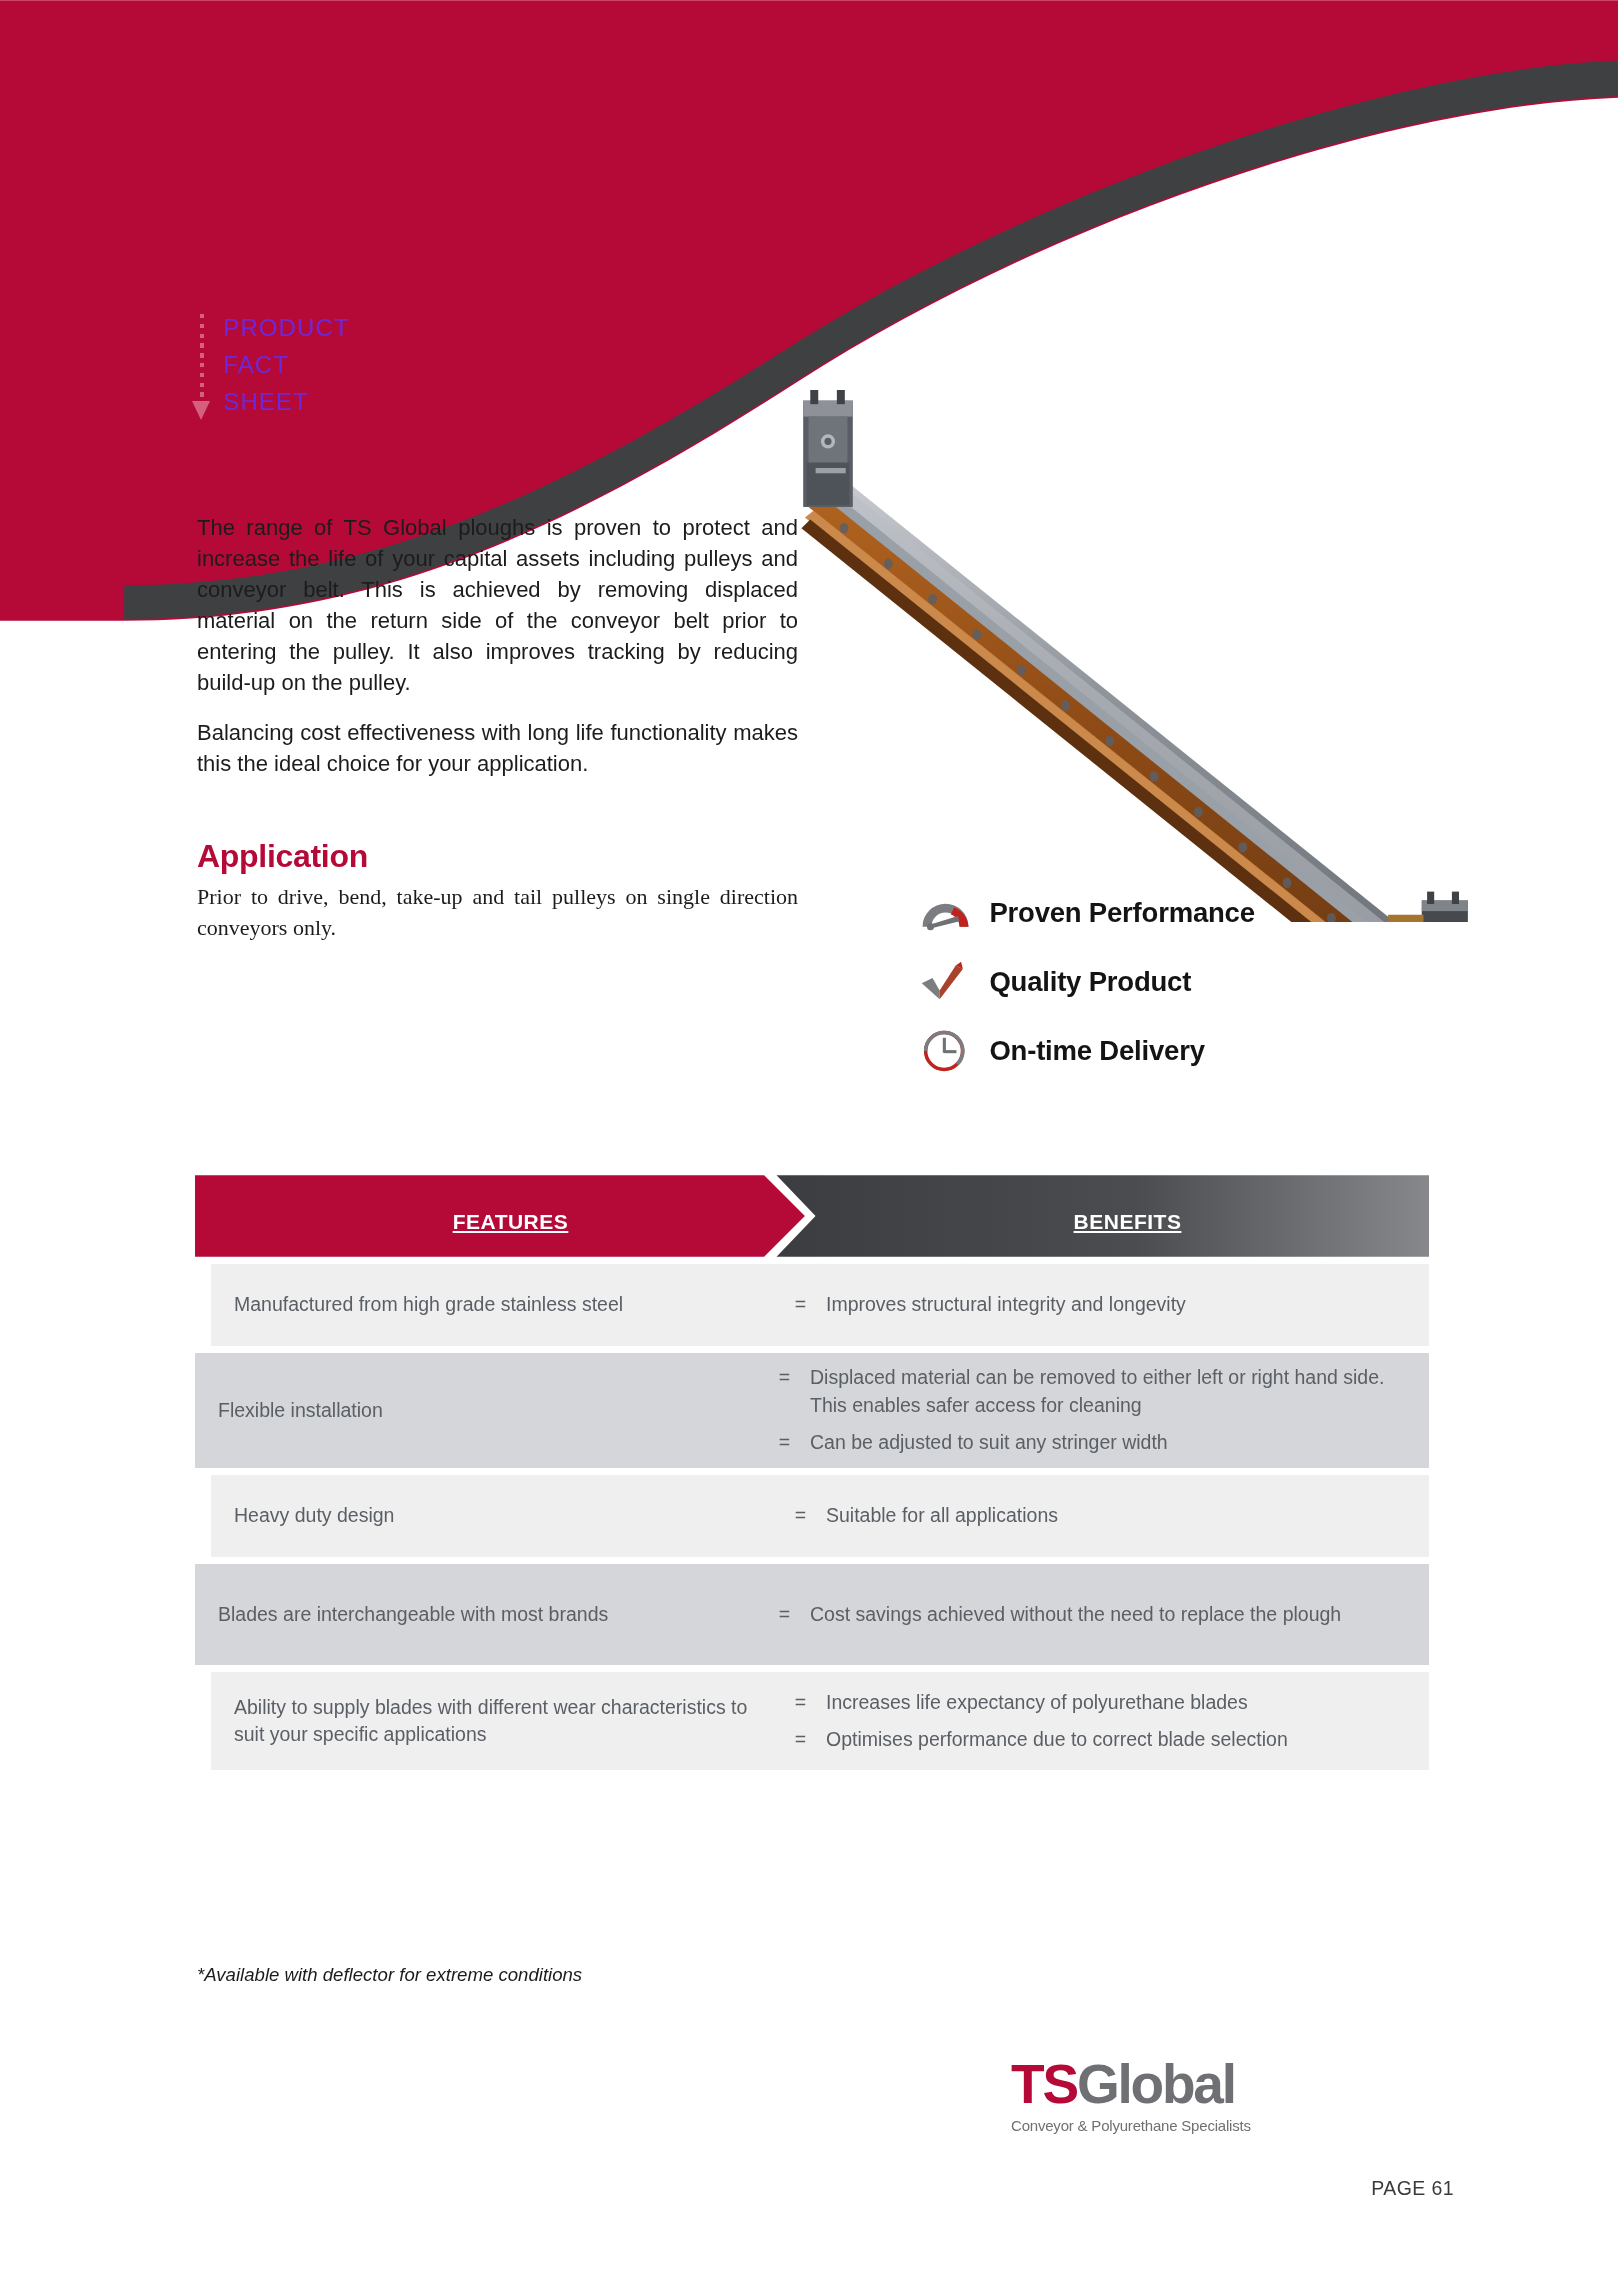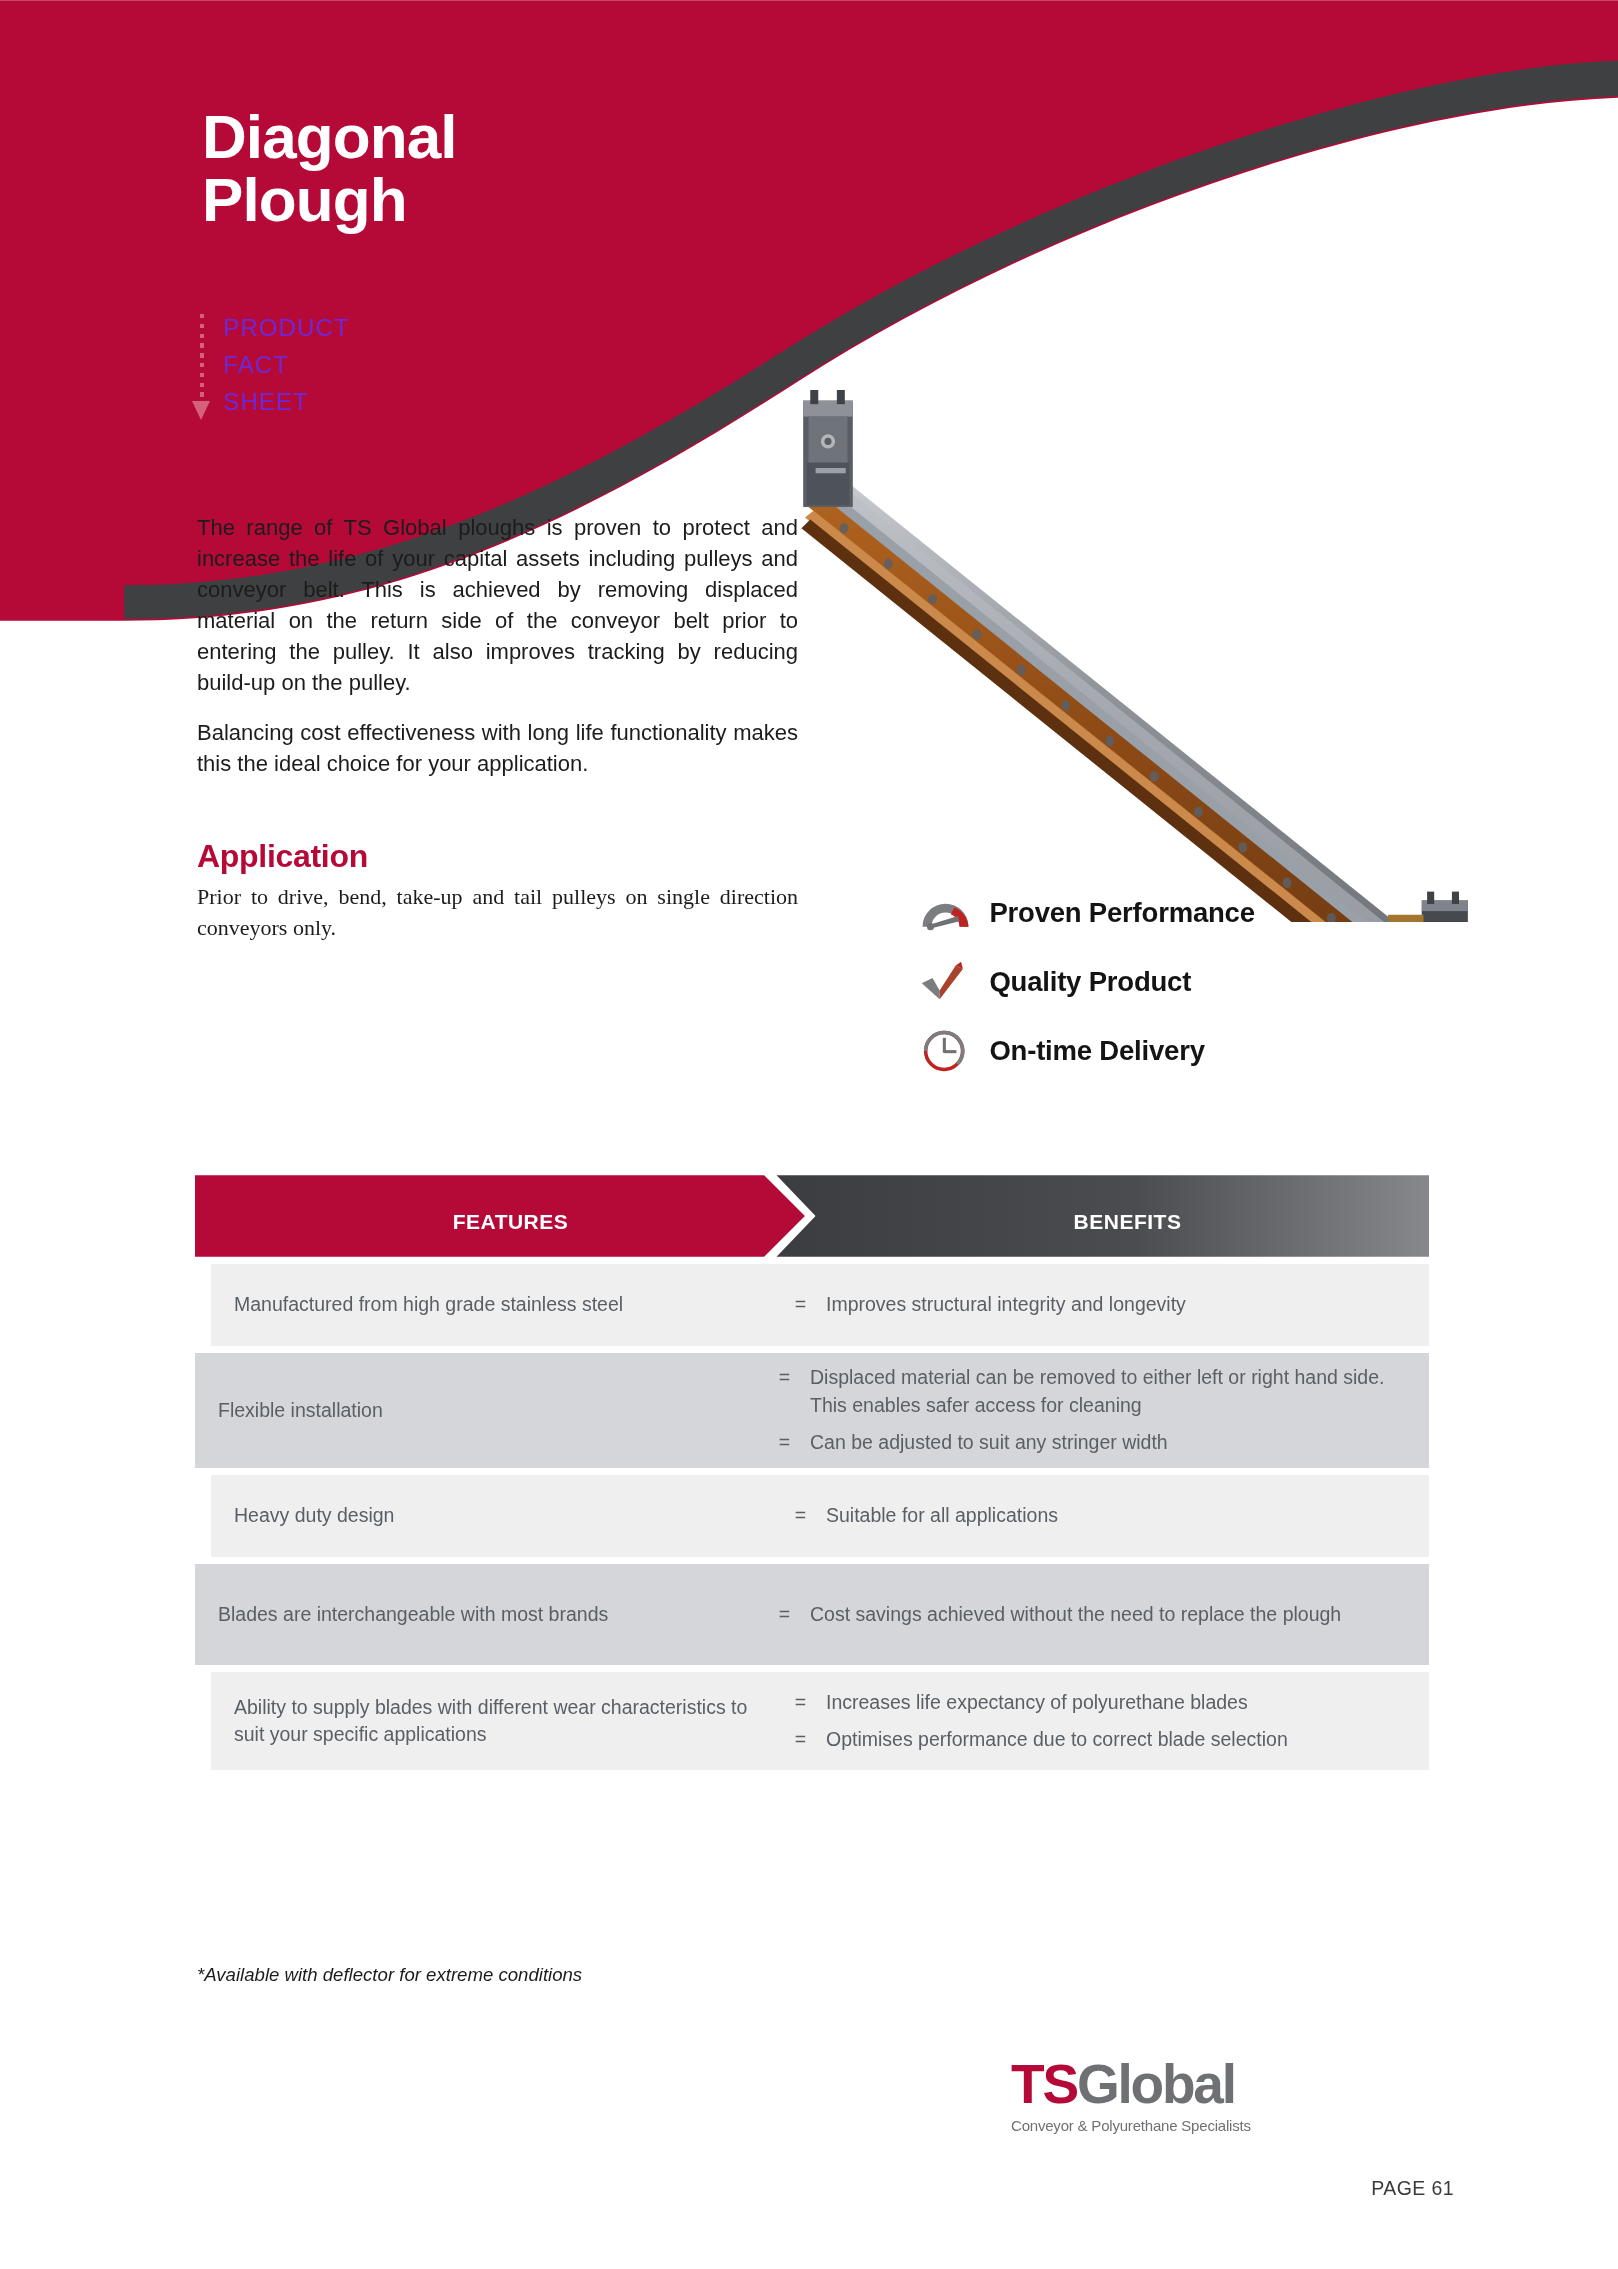--- a/index.html
+++ b/index.html
@@ -73,21 +73,21 @@
     font-size:27.5px; color:#141414; font-weight:bold;
     margin-left:12.4px; letter-spacing:-0.2px;
   }
 
   
   .table { position:absolute; left:195px; top:1175px; width:1234px; z-index:6; }
   .thead { position:relative; height:82px; }
   .thead svg { position:absolute; left:0; top:0; }
   .th-label {
     position:absolute; top:0; height:94px; display:flex; align-items:center; justify-content:center;
-    font-size:21px; font-weight:bold; color:#ffffff; letter-spacing:0.5px;
+    font-size:21px; font-weight:bold; color:#ffffff; letter-spacing:0.5px;text-decoration:underline;
   }
   .th-features { left:0; width:631px; }
   .th-benefits { left:631px; width:603px; }
 
   .trow { display:flex; align-items:center; margin-top:7px; }
   .trow.light { background:#efefef;margin-left:16px; }
   .trow.dark  { background:#d4d6d9; }
   .tfeature {
     width:564px; padding:0 23px;
     font-size:19.5px; line-height:27.5px; color:#5a5f66;
@@ -133,24 +133,20 @@
                L0,700 Z" fill="#b50a38"></path>
       <path d="M1825,108
                C1560,118 1180,248 900,428
                C640,596 420,698 140,698
                L140,660
                C410,660 630,558 880,398
                C1160,218 1560,78 1825,68 Z" fill="#3f4042"></path>
     </svg>
   </div>
 
-  <div class="title-block">
-    <div class="title-line">Diagonal</div>
-    <div class="title-line">Plough</div>
-  </div>
 
   <div class="pfs-block">
     <div class="pfs-arrow">
       <div class="pfs-dots"></div>
       <div class="pfs-tri"></div>
     </div>
     <div class="pfs-words">
       <div class="pfs-word">PRODUCT</div>
       <div class="pfs-word">FACT</div>
       <div class="pfs-word">SHEET</div>

